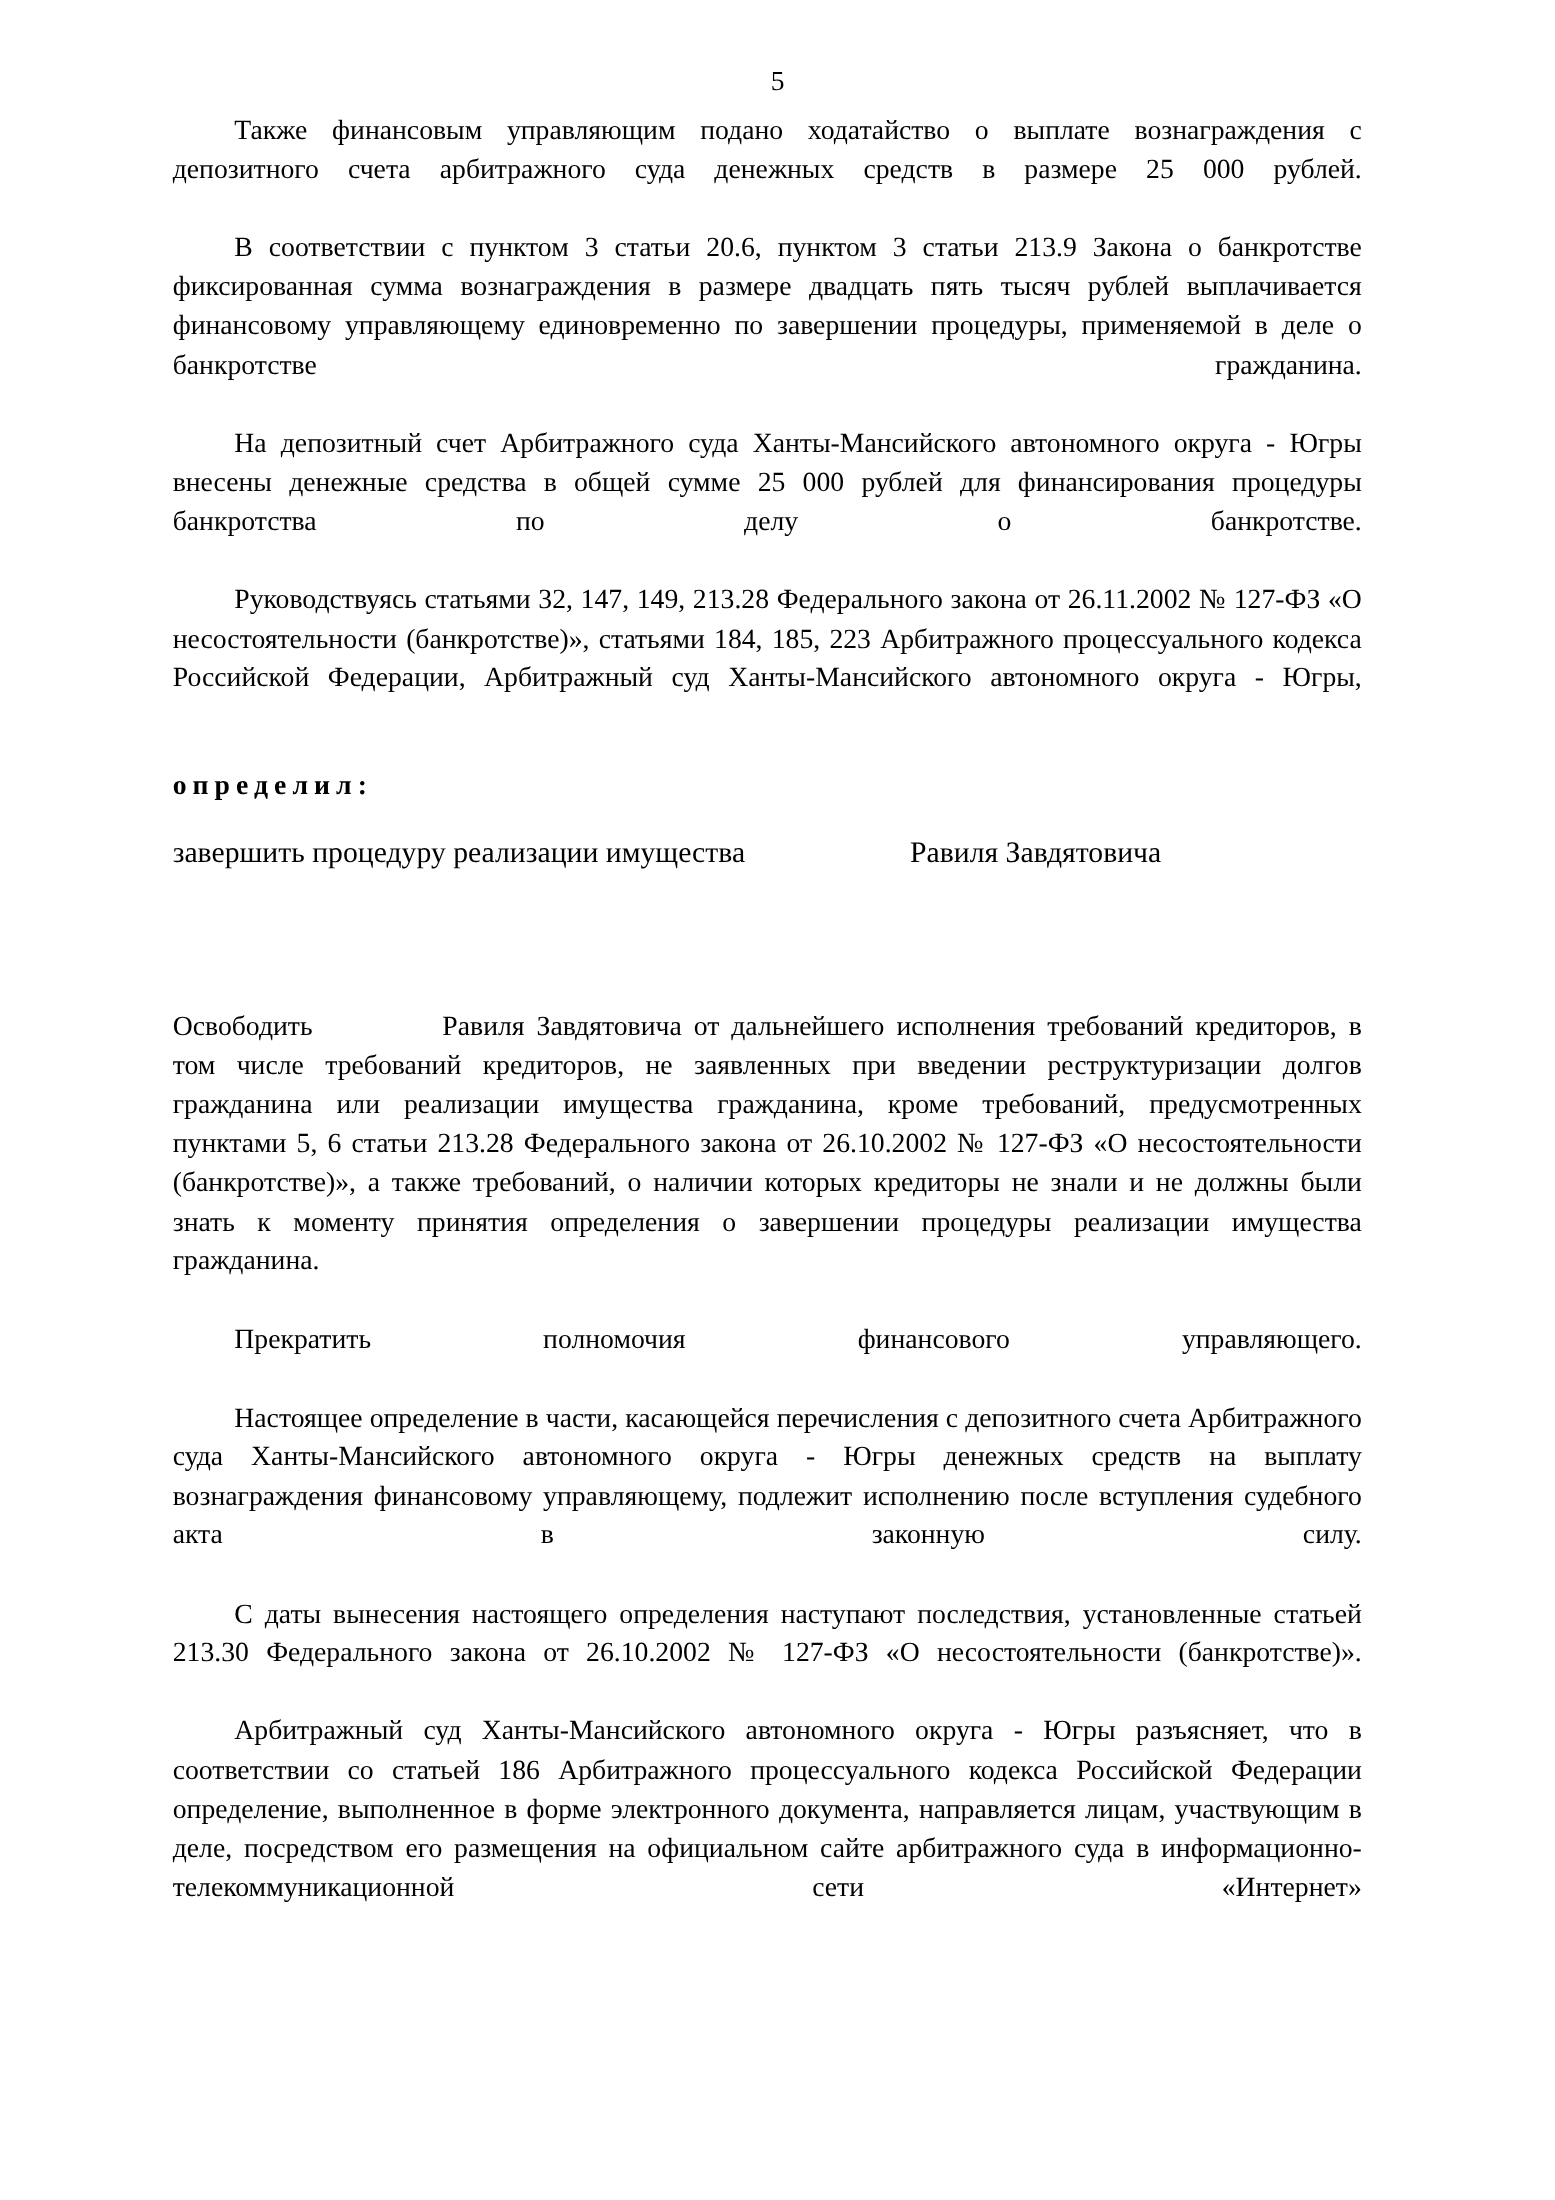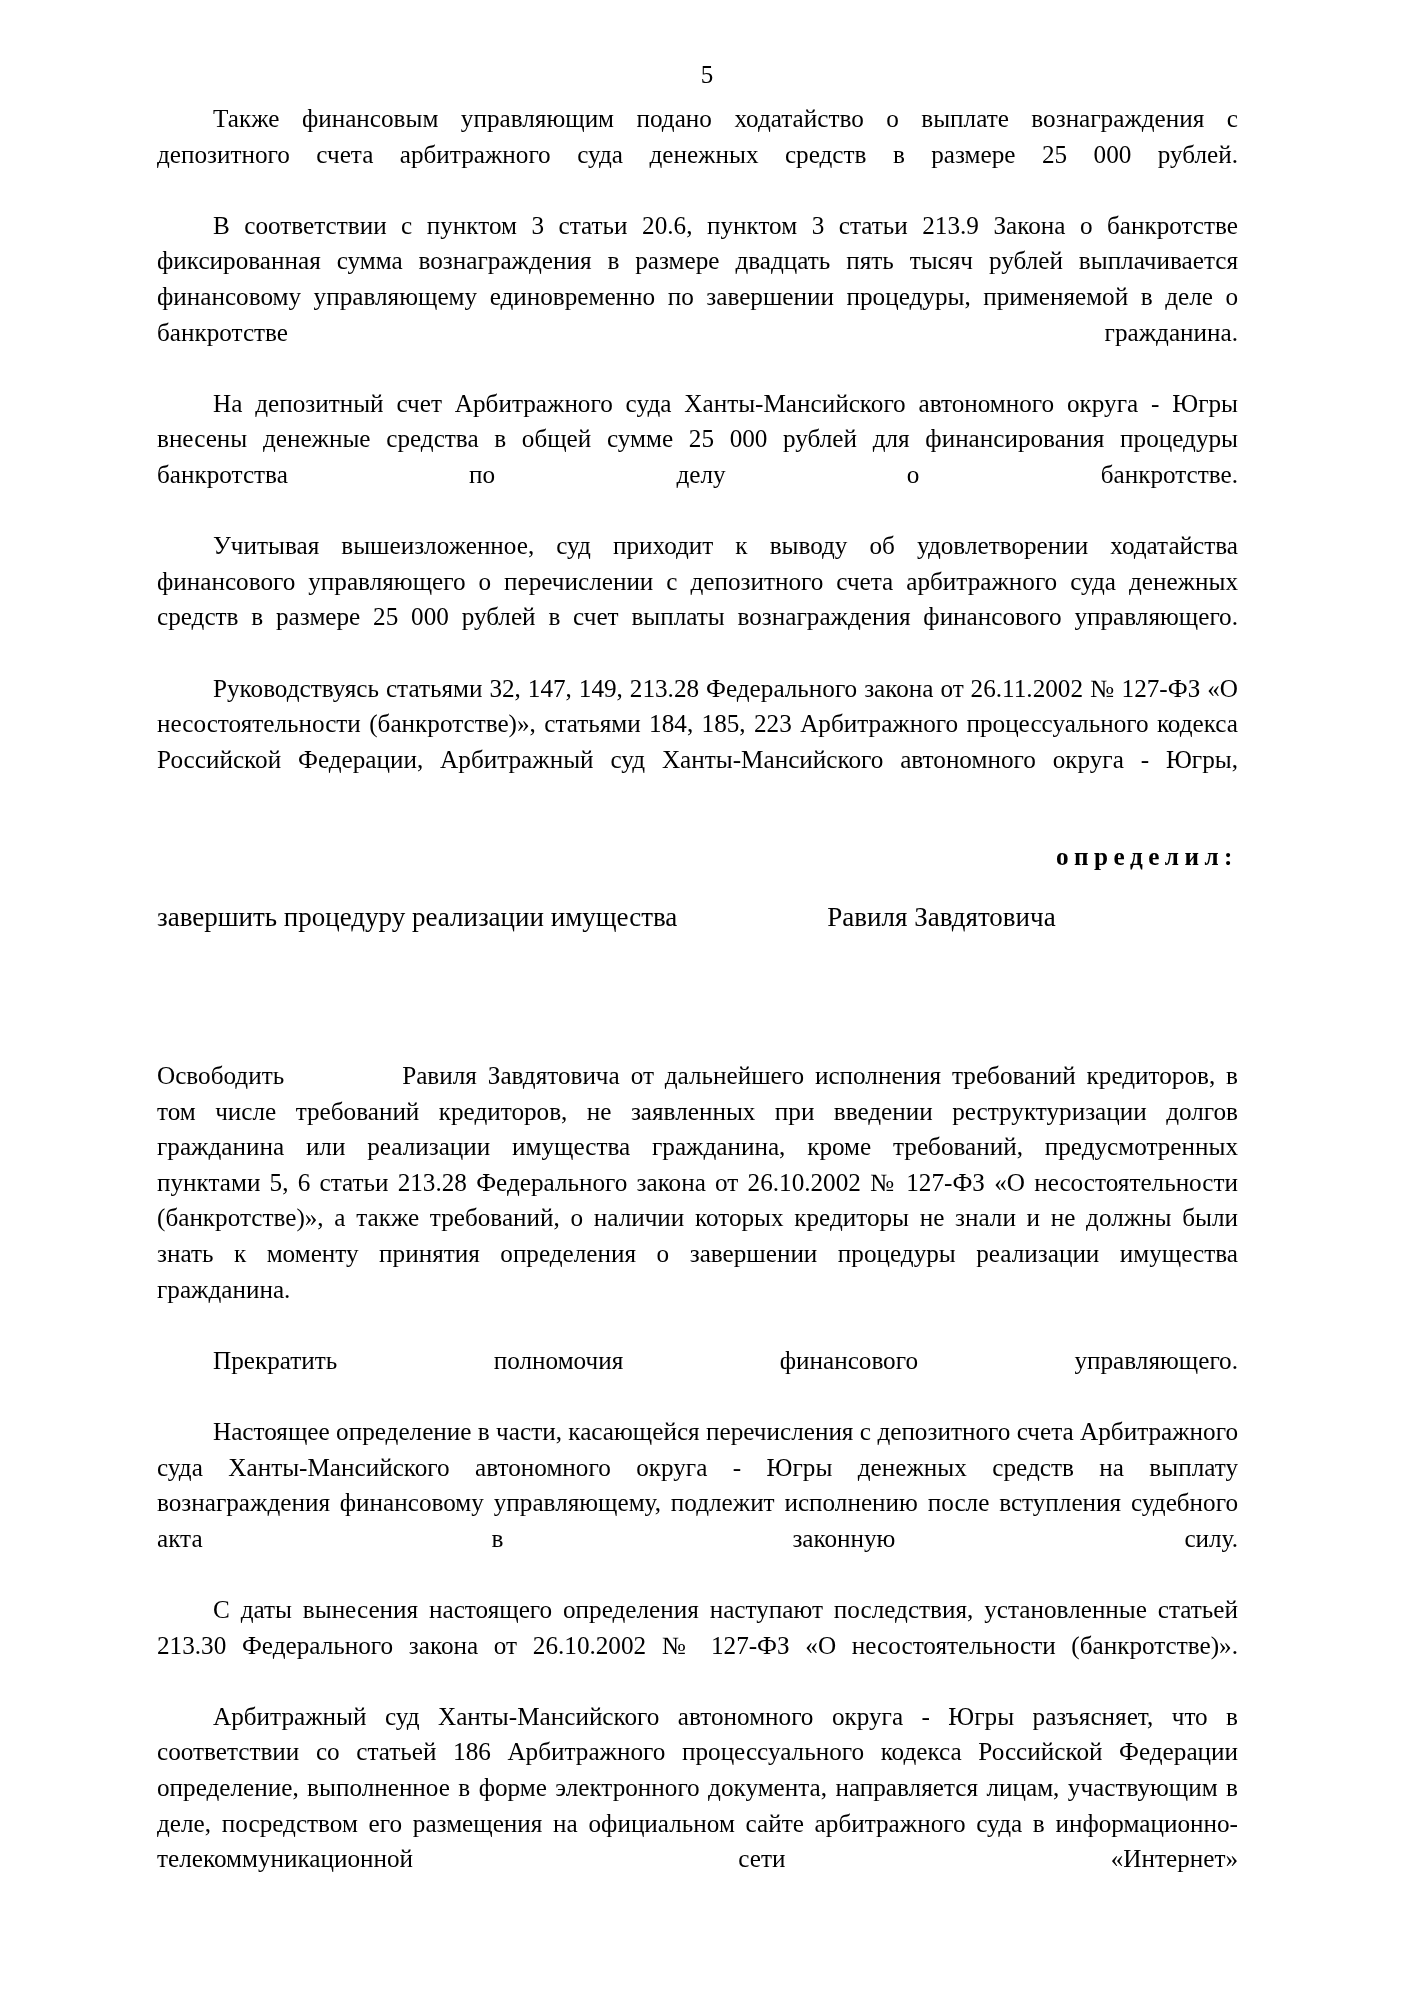--- a/index.html
+++ b/index.html
@@ -56,21 +56,21 @@
   p.para::after {
     content: "";
     display: inline-block;
     width: 100%;
   }
   .ruling-heading {
     margin: 0;
     padding: 0;
     font-size: 25.2px;
     line-height: 35.6px;
-    text-align: right;
+    text-align: left;
     font-weight: bold;
     letter-spacing: 5.5px;
     margin-top: 26px;
     margin-bottom: 26px;
   }
   .ruling-line {
     margin: 0;
     padding: 0;
     font-size: 27px;
     line-height: 35.6px;
@@ -103,21 +103,20 @@
   <div class="page-number">5</div>
 
   <div class="content">
 
     <p class="para">Также финансовым управляющим подано ходатайство о выплате вознаграждения с депозитного счета арбитражного суда денежных средств в размере 25 000 рублей.</p>
 
     <p class="para">В соответствии с пунктом 3 статьи 20.6, пунктом 3 статьи 213.9 Закона о банкротстве фиксированная сумма вознаграждения в размере двадцать пять тысяч рублей выплачивается финансовому управляющему единовременно по завершении процедуры, применяемой в деле о банкротстве гражданина.</p>
 
     <p class="para">На депозитный счет Арбитражного суда Ханты-Мансийского автономного округа - Югры внесены денежные средства в общей сумме 25 000 рублей для финансирования процедуры банкротства по делу о банкротстве.</p>
 
-    <p class="para">Учитывая вышеизложенное, суд приходит к выводу об удовлетворении ходатайства финансового управляющего о перечислении с депозитного счета арбитражного суда денежных средств в размере 25 000 рублей в счет выплаты вознаграждения финансового управляющего.</p>
 
     <p class="para">Руководствуясь статьями 32, 147, 149, 213.28 Федерального закона от 26.11.2002 № 127-ФЗ «О несостоятельности (банкротстве)», статьями 184, 185, 223 Арбитражного процессуального кодекса Российской Федерации, Арбитражный суд Ханты-Мансийского автономного округа - Югры,</p>
 
     <p class="ruling-heading">определил:</p>
 
     <div class="ruling-line">
       <span class="rl-action">завершить процедуру реализации имущества</span>
       <span class="rl-gap"></span>
       <span class="rl-name">Равиля Завдятовича</span>
     </div>

